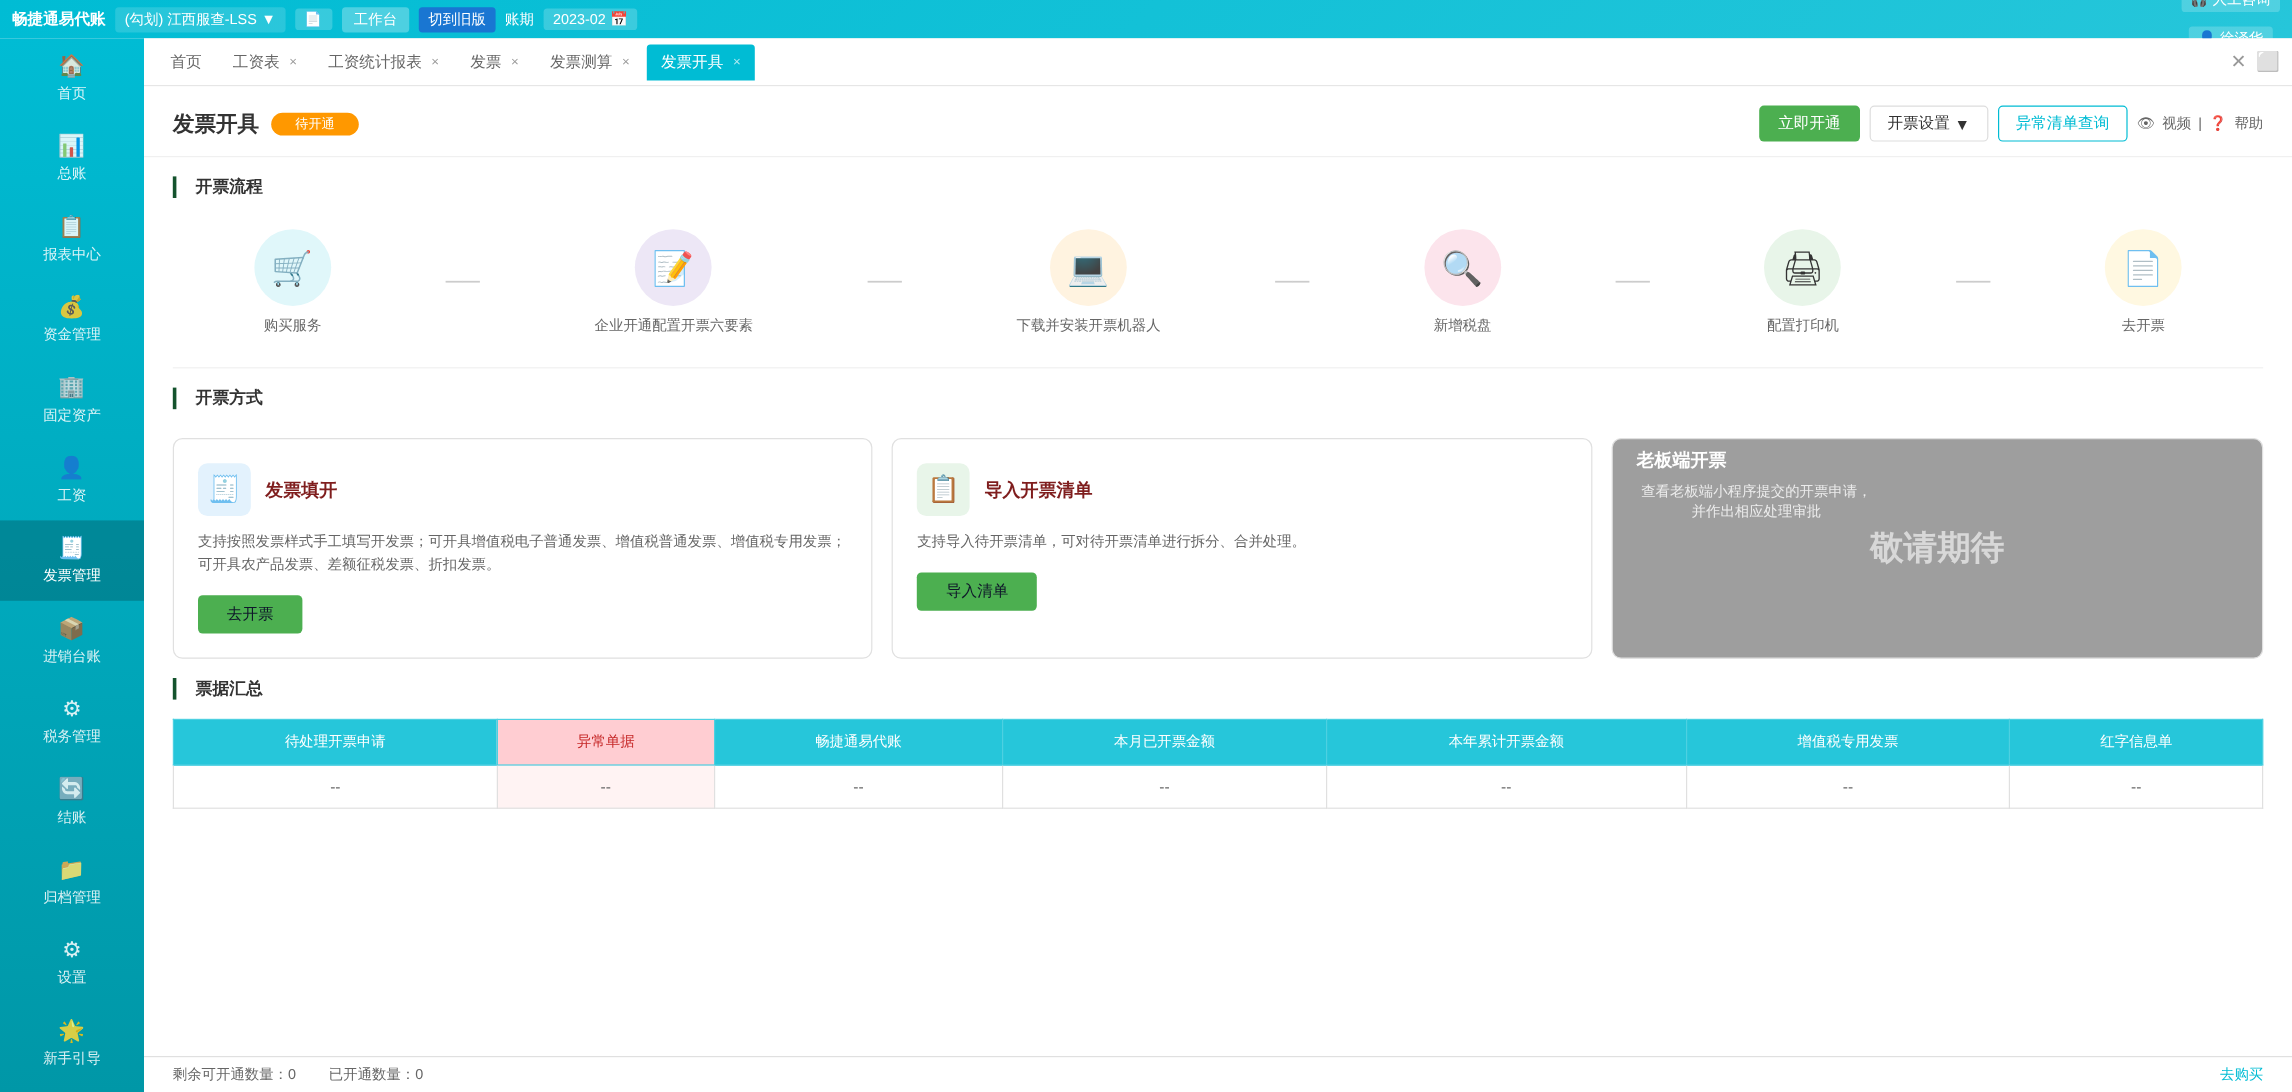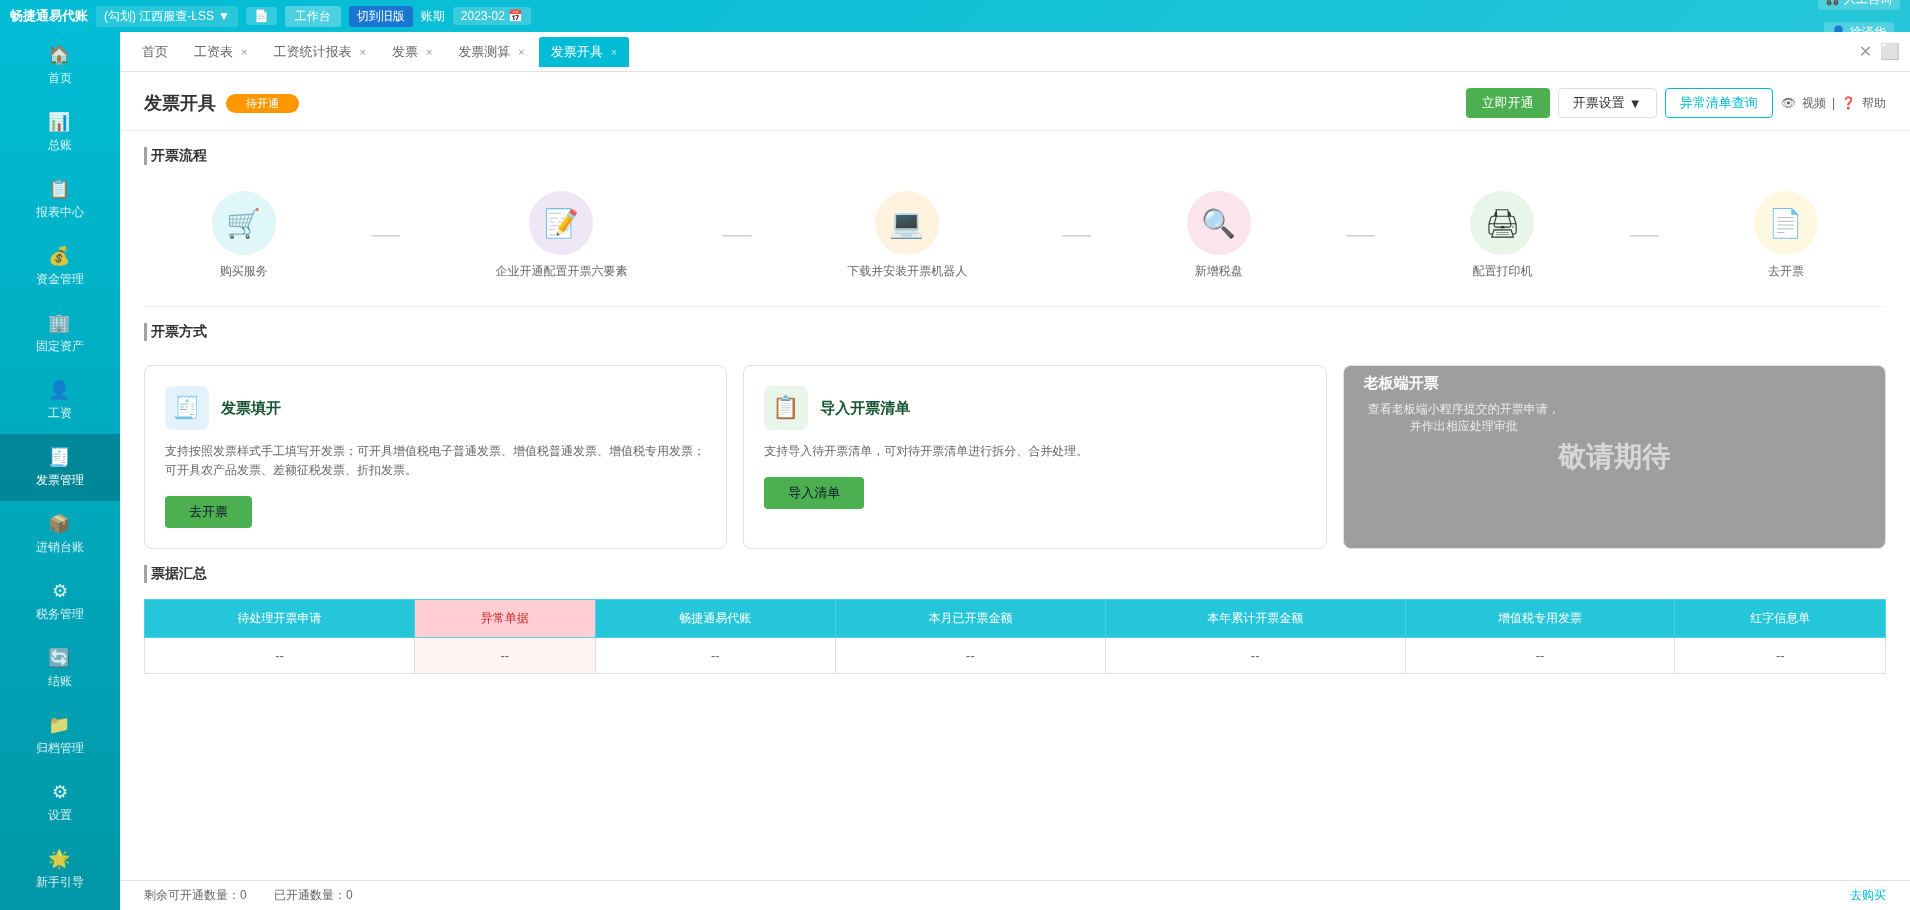--- a/index.html
+++ b/index.html
@@ -168,21 +168,21 @@
       border: 1px solid #00bcd4;
       padding: 5px 14px;
       border-radius: 4px;
       cursor: pointer;
       font-size: 13px;
     }
     .help-area { display: flex; align-items: center; gap: 6px; color: #666; font-size: 12px; }
 
     
     .section { padding: 16px 24px; }
-    .section-title { font-size: 14px; font-weight: bold; color: #333; margin-bottom: 16px; padding-left: 4px; border-left: 3px solid #a3a3a3; }
+    .section-title { font-size: 14px; font-weight: bold; color: #333; margin-bottom: 16px; padding-left: 16px; border-left: 3px solid #14532d; }
 
     
     .flow-steps {
       display: flex;
       align-items: center;
       justify-content: space-around;
       padding: 10px 20px;
     }
     .flow-step {
       display: flex;
@@ -213,21 +213,21 @@
       background: white;
       cursor: pointer;
     }
     .method-card-header { display: flex; align-items: center; gap: 12px; margin-bottom: 12px; }
     .method-card-icon {
       width: 44px; height: 44px;
       border-radius: 8px;
       display: flex; align-items: center; justify-content: center;
       font-size: 22px;
     }
-    .method-card-title { font-size: 15px; font-weight: bold; color: #14532d; }
+    .method-card-title { font-size: 15px; font-weight: bold; color: #7f1d1d; }
     .method-card-desc { font-size: 12px; color: #666; line-height: 1.6; margin-bottom: 16px; }
     .method-card-btn {
       background: #4caf50;
       color: #0f172a;
       border: none;
       padding: 7px 24px;
       border-radius: 4px;
       cursor: pointer;
       font-size: 13px;
     }

